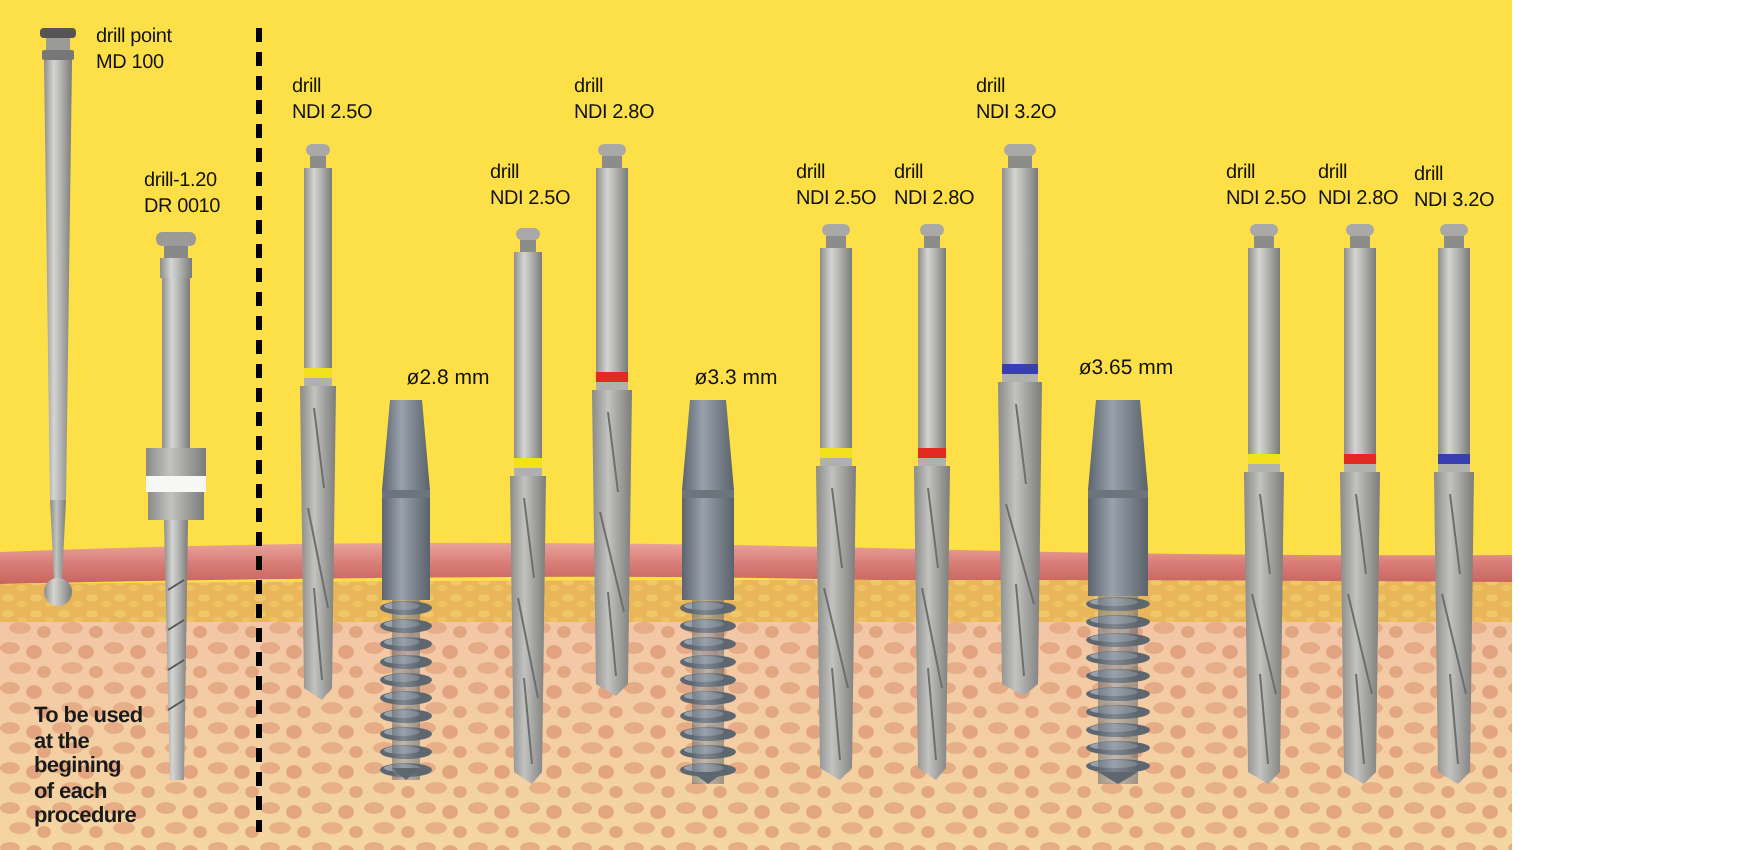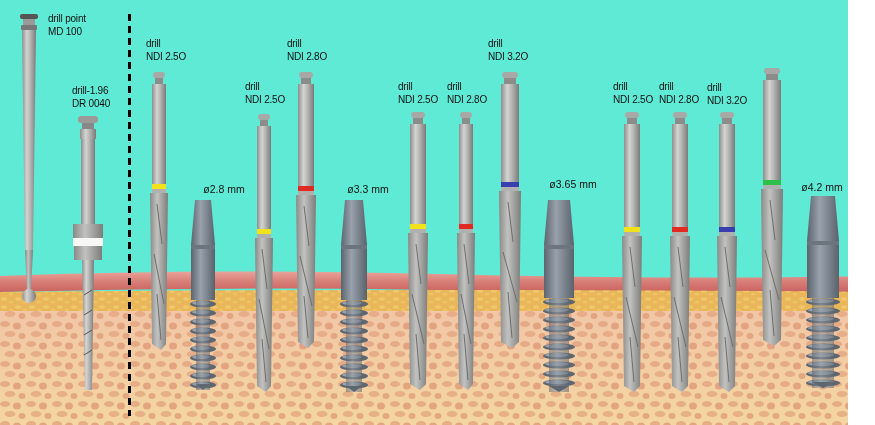--- a/index.html
+++ b/index.html
@@ -1,18 +1,18 @@
 <!DOCTYPE html>
 <html><head>
   <meta charset="utf-8">
   <style>
     html, body { margin: 0; padding: 0; background: #ffffff; }
     #stage {
-      position: relative; width: 848px; height: 425px; overflow: hidden;
-      background: #5eead4;
+      position: relative; width: 756px; height: 425px; overflow: hidden;
+      background: #fde047;
       font-family: "Liberation Sans", "DejaVu Sans", sans-serif;
     }
     #art { position: absolute; left: 0; top: 0; }
     .lbl {
       position: absolute; font-size: 10px; line-height: 13px; color: #111;
       white-space: nowrap; transform: translateX(-50%);
       letter-spacing: -0.2px;
     }
     .lbl-left { text-align: left; transform: none; }
     .dia {
@@ -299,24 +299,31 @@
       </g>
   </svg>
 
   <div class="dash"></div>
 
   <div class="lbl lbl-left" style="left:48px; top:12px;">
     <div>drill point</div>
     <div>MD 100</div>
   </div>
   <div class="lbl" style="left:91px; top:84px;">
-    <div>drill-1.96</div>
-    <div>DR 0040</div>
-  </div>
-
+    <div>drill-1.20</div>
+    <div>DR 0010</div>
+  </div>
+
+  <div class="note">
+    <span>To be used</span>
+    <span>at the</span>
+    <span>begining</span>
+    <span>of each</span>
+    <span>procedure</span>
+  </div>
 
   <div class="lbl" style="left:166px; top:37px;">
     <div>drill</div>
       <div>NDI 2.5O</div>
   </div>
   <div class="dia" style="left:224px; top:183px;">ø2.8 mm</div>
 
   <div class="lbl" style="left:265px; top:80px;">
     <div>drill</div>
       <div>NDI 2.5O</div>
@@ -332,21 +339,21 @@
       <div>NDI 2.5O</div>
   </div>
   <div class="lbl" style="left:467px; top:80px;">
     <div>drill</div>
       <div>NDI 2.8O</div>
   </div>
   <div class="lbl" style="left:508px; top:37px;">
     <div>drill</div>
       <div>NDI 3.2O</div>
   </div>
-  <div class="dia" style="left:563px; top:178px;margin-left:10px;">ø3.65 mm</div>
+  <div class="dia" style="left:563px; top:178px;">ø3.65 mm</div>
 
   <div class="lbl" style="left:633px; top:80px;">
     <div>drill</div>
       <div>NDI 2.5O</div>
   </div>
   <div class="lbl" style="left:679px; top:80px;">
     <div>drill</div>
       <div>NDI 2.8O</div>
   </div>
   <div class="lbl" style="left:727px; top:81px;">

